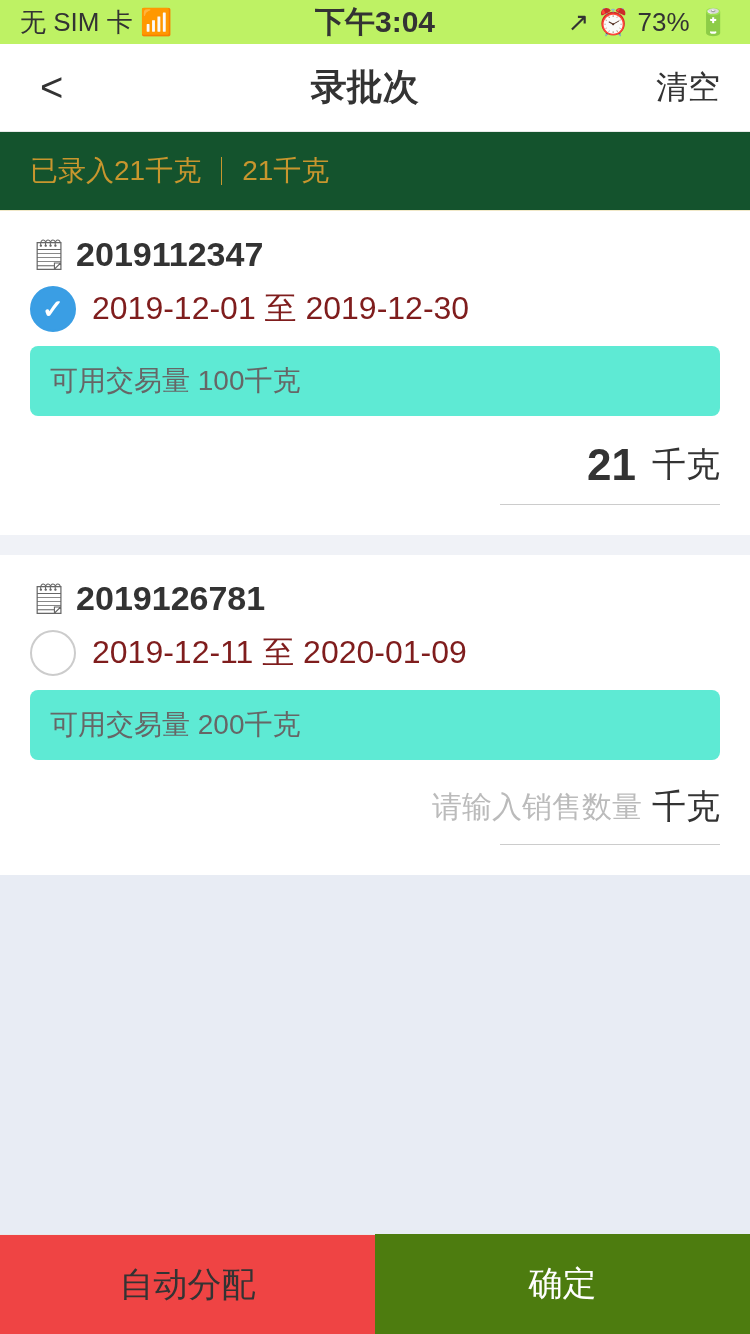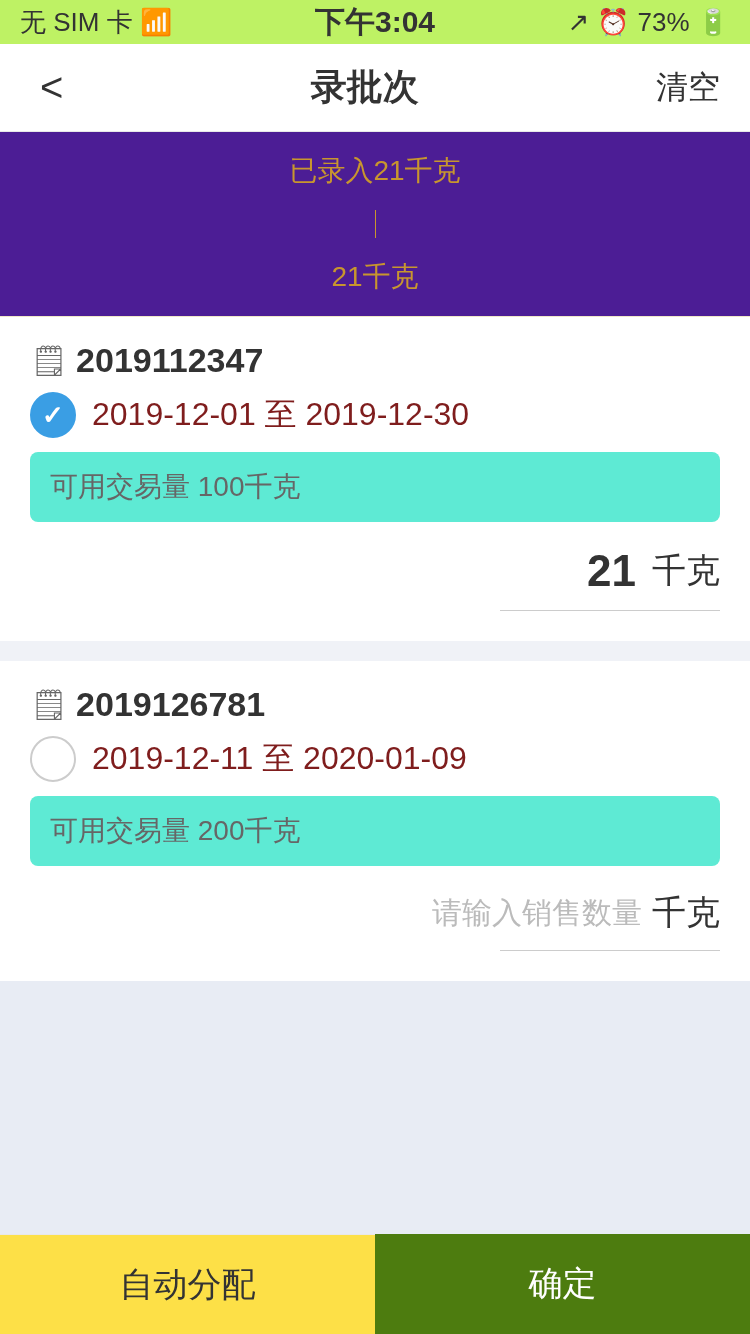--- a/index.html
+++ b/index.html
@@ -68,27 +68,26 @@
       color: #333;
     }
     .nav-clear {
       font-size: 32px;
       color: #333;
       cursor: pointer;
     }
 
     
     .summary-bar {
-      background: #4c1d95;
+      background: #14532d;
       padding: 20px 30px;
       display: flex;
       align-items: center;
       gap: 20px;
       border-bottom: 1px solid #f0e8c8;
-      flex-direction: column;
     }
     .summary-label {
       color: #c8962e;
       font-size: 28px;
     }
     .summary-divider {
       width: 1px;
       height: 28px;
       background: #c8962e;
     }
@@ -177,21 +176,21 @@
     
     .bottom-bar {
       position: fixed;
       bottom: 0;
       width: 750px;
       height: 100px;
       display: flex;
     }
     .btn-auto {
       flex: 1;
-      background: #fde047;
+      background: #ef4444;
       border: none;
       font-size: 34px;
       color: #333;
       cursor: pointer;
       display: flex;
       align-items: center;
       justify-content: center;
       border-top: 1px solid #e8e8e8;
     }
     .btn-confirm {

